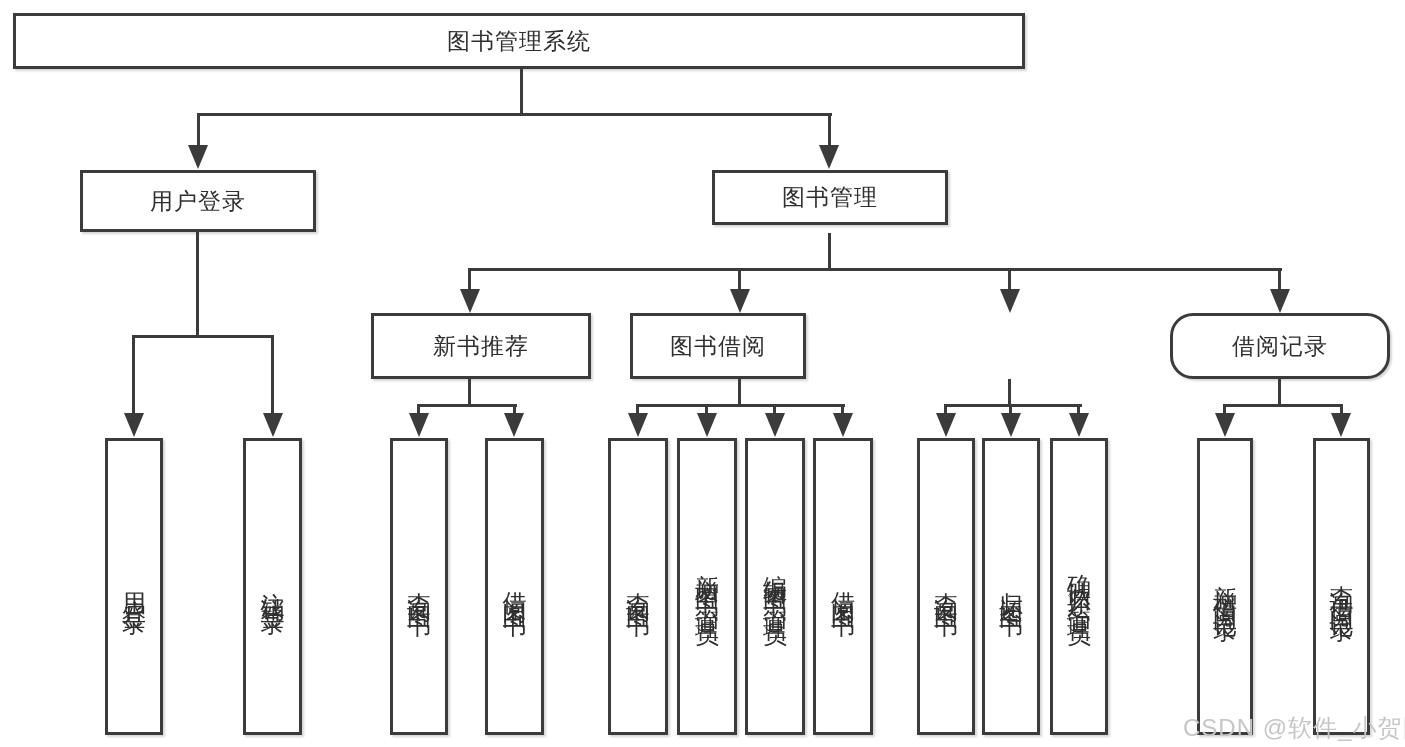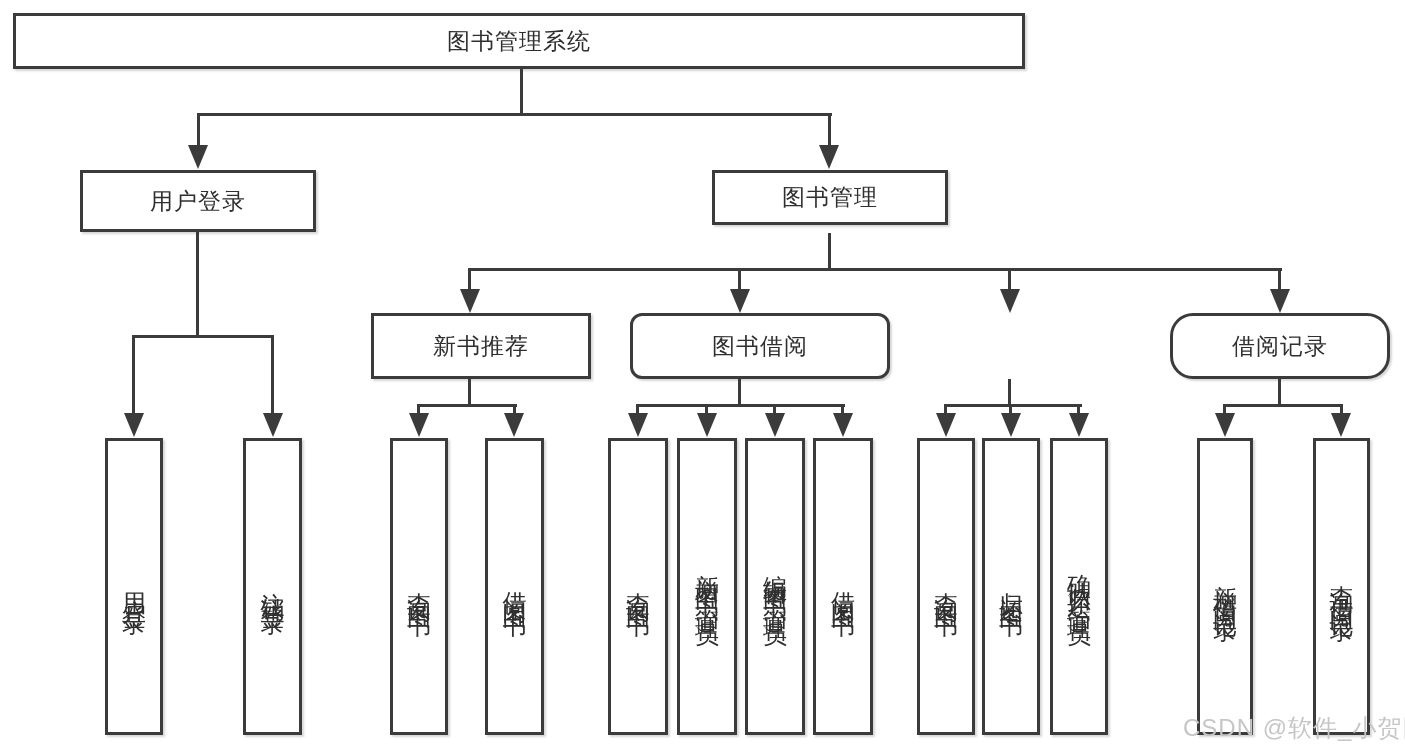--- a/index.html
+++ b/index.html
@@ -82,21 +82,21 @@
   <div class="vline" style="left:738px;top:268px;width:3px;height:22px;"></div>
   <div class="arrow" style="left:730px;top:289px;"></div>
   <div class="vline" style="left:1008px;top:268px;width:3px;height:22px;"></div>
   <div class="arrow" style="left:1000px;top:289px;"></div>
   <div class="vline" style="left:1278px;top:268px;width:3px;height:22px;"></div>
   <div class="arrow" style="left:1270px;top:289px;"></div>
 
   <div class="node" style="left:360px;top:313px;width:220px;height:66px;margin-left:11px;">
     <span>新书推荐</span>
   </div>
-  <div class="node" style="left:630px;top:313px;width:260px;height:66px;border-radius:12px;">
+  <div class="node" style="left:630px;top:313px;width:176px;height:66px;">
     <span>图书借阅</span>
   </div>
   <div class="node" style="left:1170px;top:313px;width:220px;height:66px;border-radius:23px;">
     <span>借阅记录</span>
   </div>
 
   <div class="vline" style="left:468px;top:379px;width:3px;height:28px;"></div>
   <div class="hline" style="left:417px;top:404px;width:100px;height:3px;"></div>
   <div class="vline" style="left:417px;top:404px;width:3px;height:10px;"></div>
   <div class="arrow" style="left:409px;top:413px;"></div>

